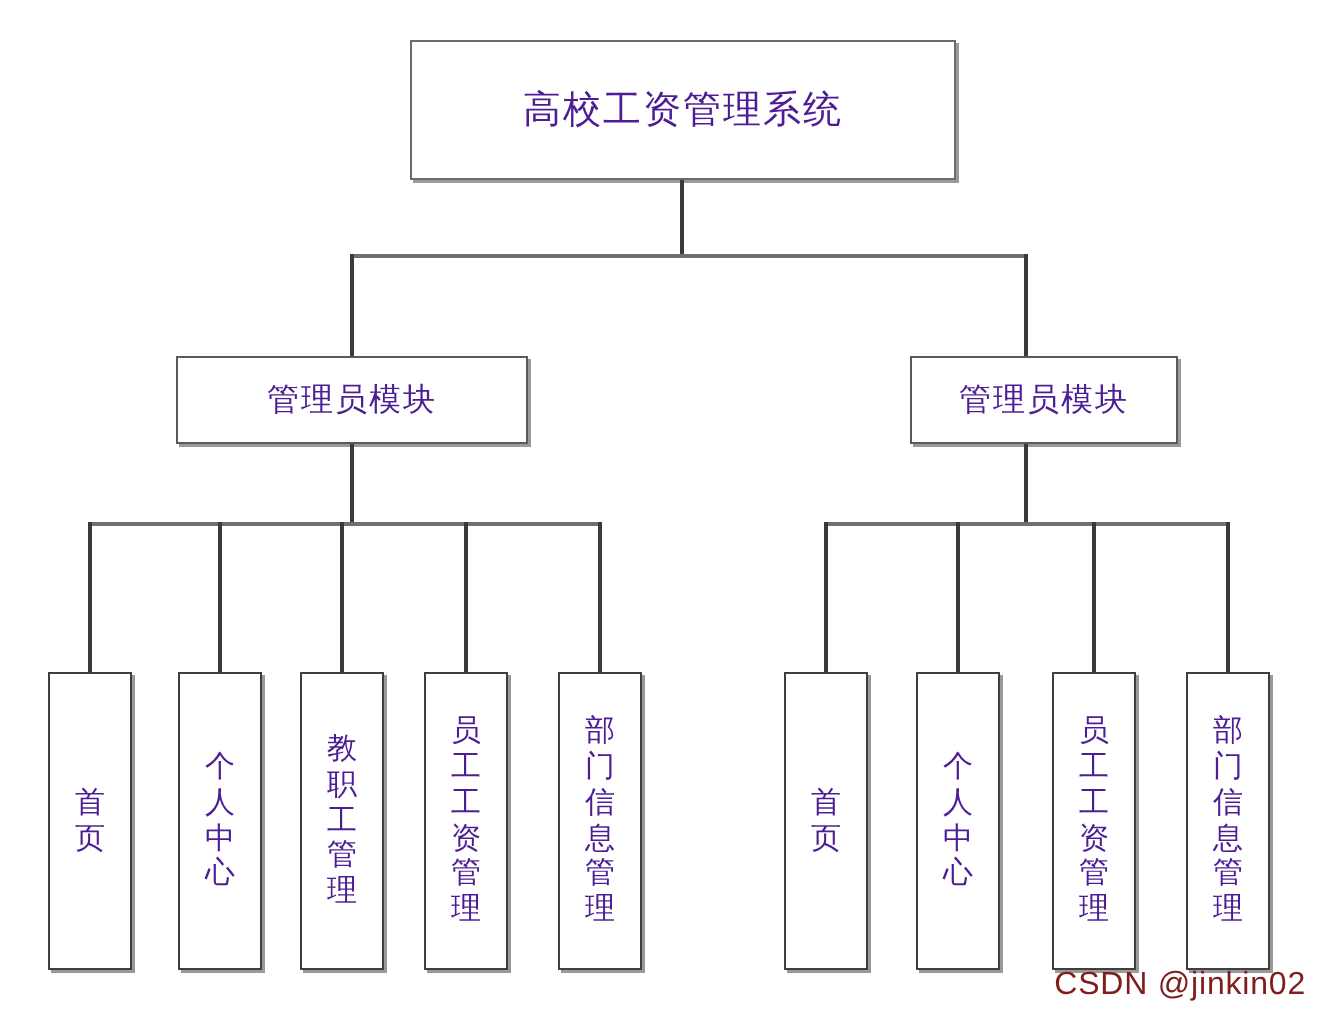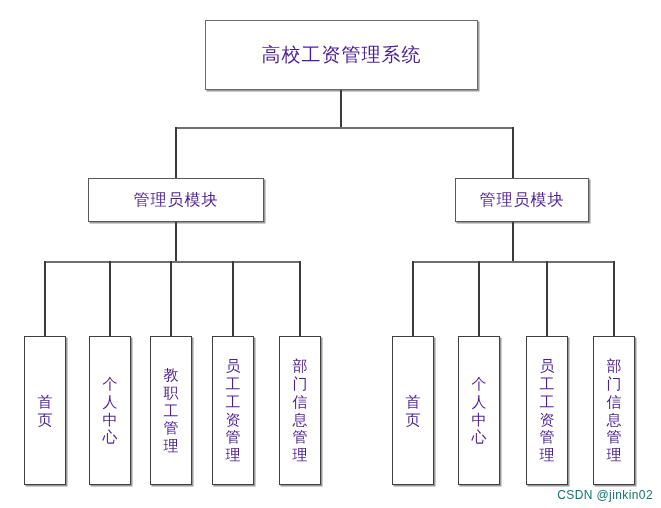--- a/index.html
+++ b/index.html
@@ -72,22 +72,22 @@
     display: block;
     width: 100%;
     text-align: center;
   }
 
   
   #watermark {
     position: absolute;
     right: 8px;
     bottom: 6px;
-    font-size: 12px;
-    color: #0f766e;
+    font-size: 16px;
+    color: #7f1d1d;
     letter-spacing: 0.4px;
     user-select: none;
     white-space: nowrap;
   }
 </style>
 </head>
 <body>
 
 <div id="canvas">
 

